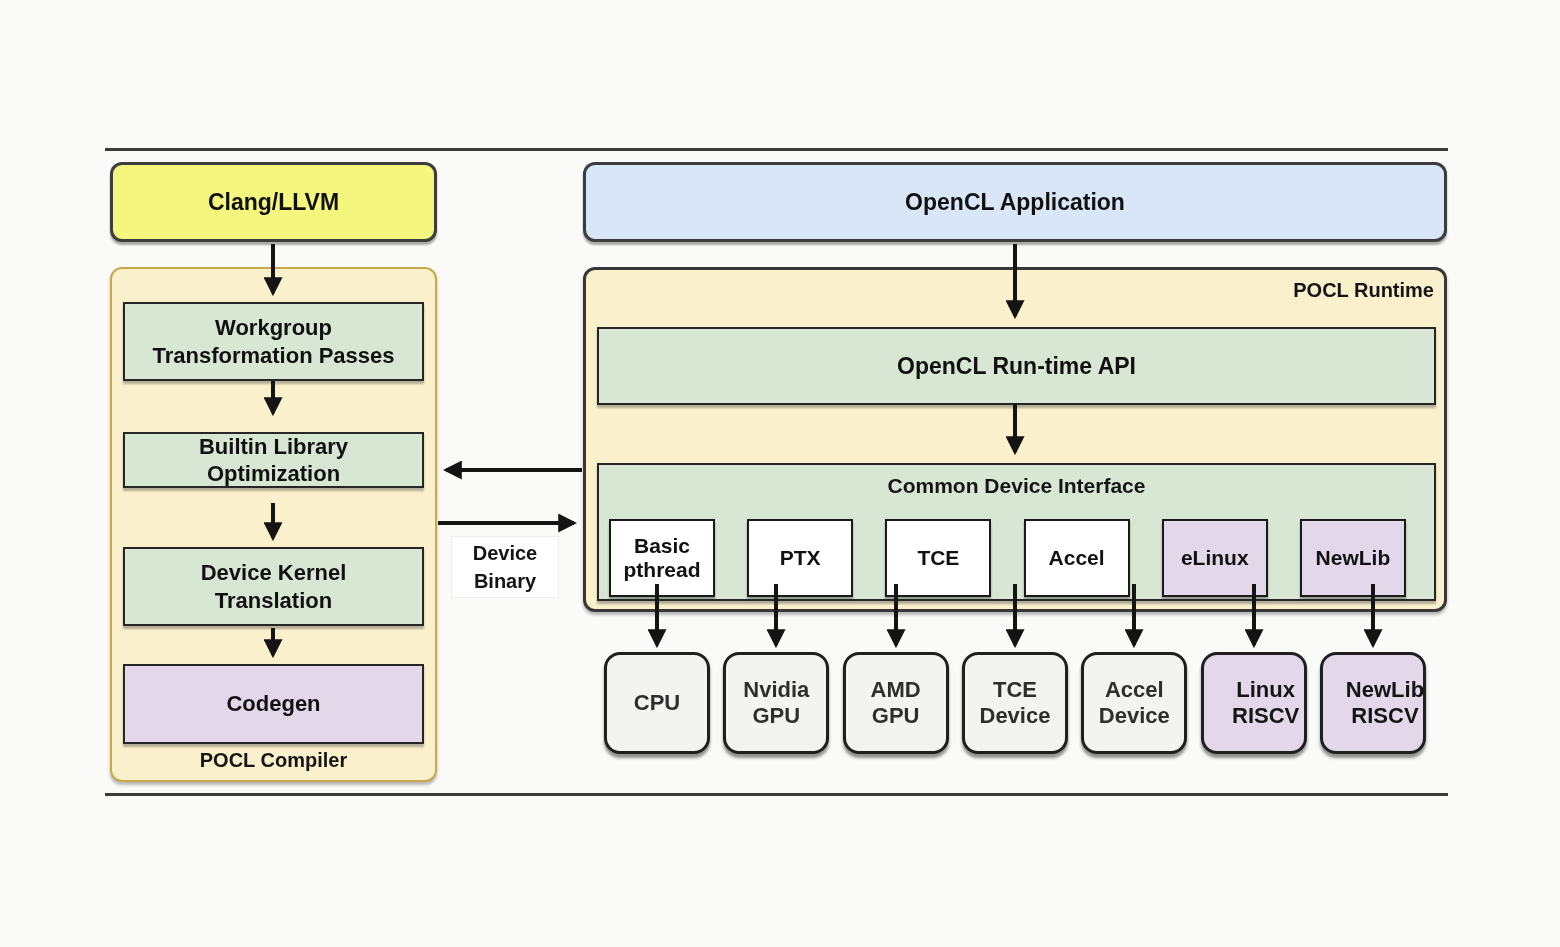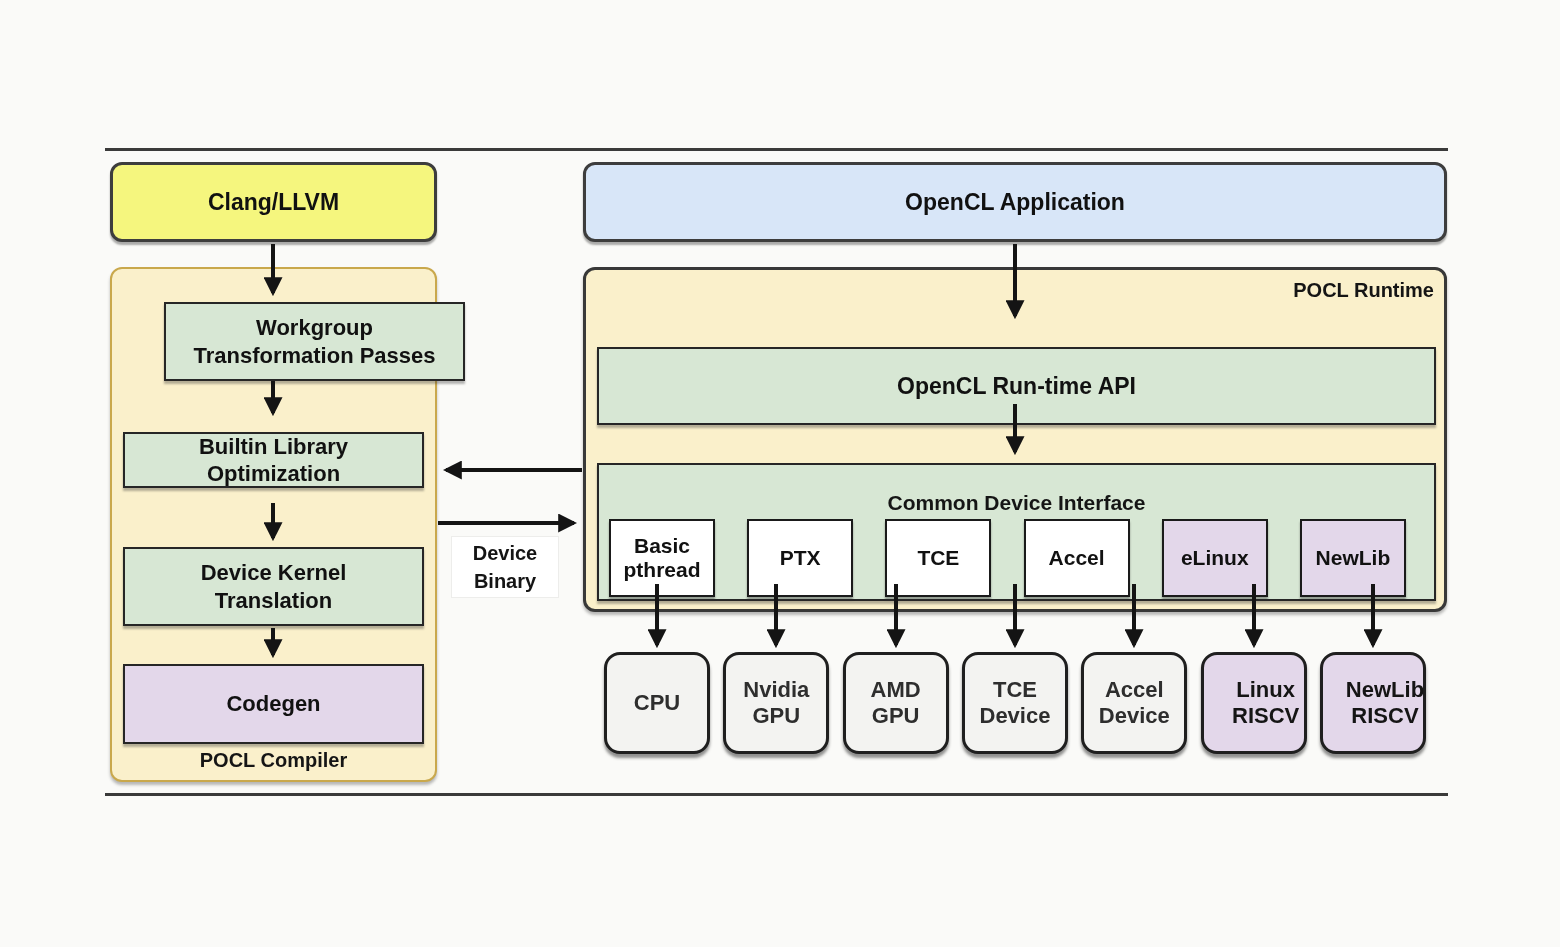--- a/index.html
+++ b/index.html
@@ -38,21 +38,21 @@
   .stage-box{
     background:var(--green); border:2.5px solid #262626; font-size:22px;
     box-shadow:0 3px 2px rgba(50,50,50,.35);
   }
   .stage-box.purple{background:var(--purple);}
   .container-label{
     position:absolute; font-size:20px; color:#151515; white-space:nowrap;
   }
   .cdi-title{
     position:absolute; top:8px; left:0; right:0; text-align:center;
-    font-size:21px; color:#151515;margin-top:17px;
+    font-size:21px; color:#151515;
   }
   .driver-row,.device-row{
     position:absolute; display:flex; justify-content:space-between;
   }
   .driver{
     position:relative; box-sizing:border-box; width:106px;
     background:var(--white); border:2.5px solid #1a1a1a;
     display:flex; align-items:center; justify-content:center;
     text-align:center; white-space:pre-line; line-height:1.15; font-size:21px;
     box-shadow:0 3px 2px rgba(50,50,50,.4);
@@ -79,33 +79,33 @@
 <div id="stage">
 
   <div class="rule" style="left:105px; top:148px; width:1343px;"></div>
   <div class="rule" style="left:105px; top:793px; width:1343px;"></div>
 
   <div class="box top-box app-box rounded-lg" style="left:583px; top:162px; width:864px; height:80px;">OpenCL Application</div>
 
   <div class="box top-box rounded-lg" style="left:110px; top:162px; width:327px; height:80px;">Clang/LLVM</div>
 
   <div class="container compiler-container" style="left:110px; top:267px; width:327px; height:515px;">
-    <div class="box stage-box" style="left:11px; top:33px; width:301px; height:79px;margin-left:41px;">Workgroup
+    <div class="box stage-box" style="left:11px; top:33px; width:301px; height:79px;">Workgroup
 Transformation Passes</div>
     <div class="box stage-box" style="left:11px; top:163px; width:301px; height:56px;">Builtin Library
 Optimization</div>
     <div class="box stage-box" style="left:11px; top:278px; width:301px; height:79px;">Device Kernel
 Translation</div>
     <div class="box stage-box purple" style="left:11px; top:395px; width:301px; height:80px;">Codegen</div>
     <div class="container-label" style="bottom:8px; left:0; right:0; text-align:center;">POCL Compiler</div>
   </div>
 
   <div class="container runtime-container" style="left:583px; top:267px; width:864px; height:345px;">
     <div class="container-label" style="top:9px; right:10px;">POCL Runtime</div>
-    <div class="box stage-box" style="left:11px; top:57px; width:839px; height:78px; font-size:23px;margin-top:20px;">OpenCL Run-time API</div>
+    <div class="box stage-box" style="left:11px; top:57px; width:839px; height:78px; font-size:23px;">OpenCL Run-time API</div>
     <div class="box stage-box" style="left:11px; top:193px; width:839px; height:138px; display:block;">
       <div class="cdi-title">Common Device Interface</div>
       <div class="driver-row" style="left:10px; right:28px; top:54px; height:78px;">
         <div class="driver">Basic
 pthread</div>
         <div class="driver">PTX</div>
         <div class="driver">TCE</div>
         <div class="driver">Accel</div>
         <div class="driver purple">eLinux</div>
         <div class="driver purple">NewLib</div>

